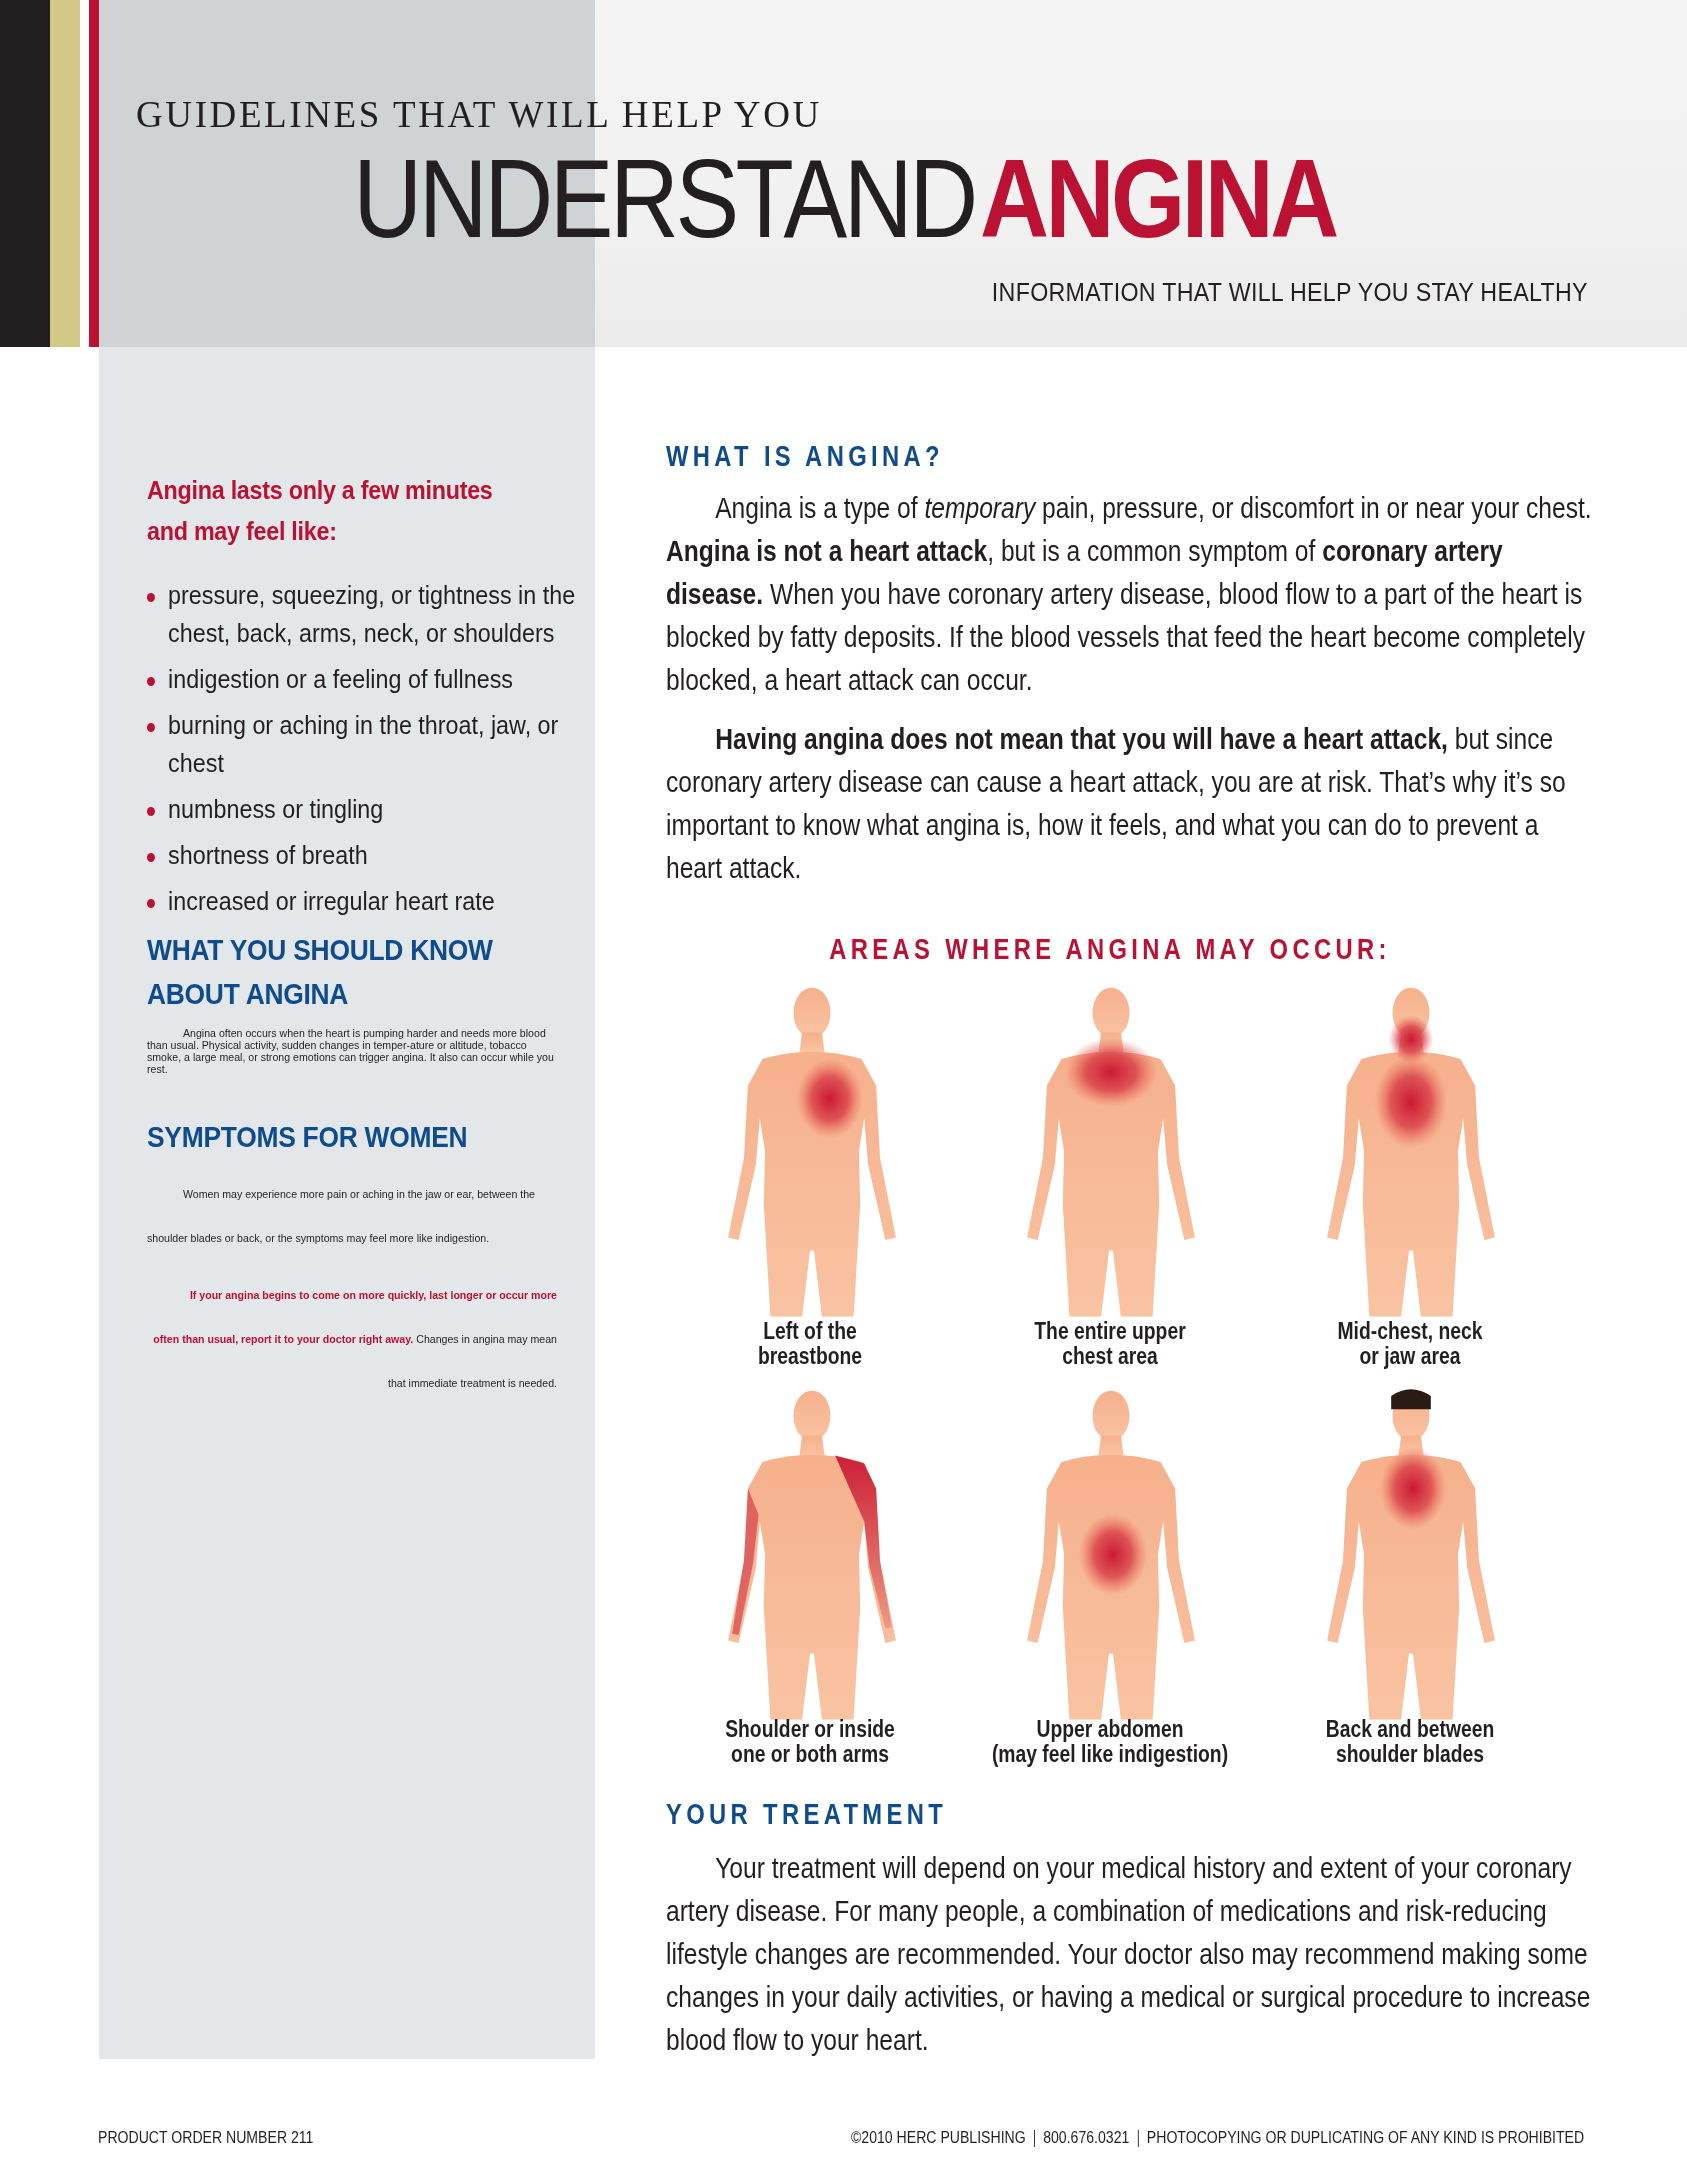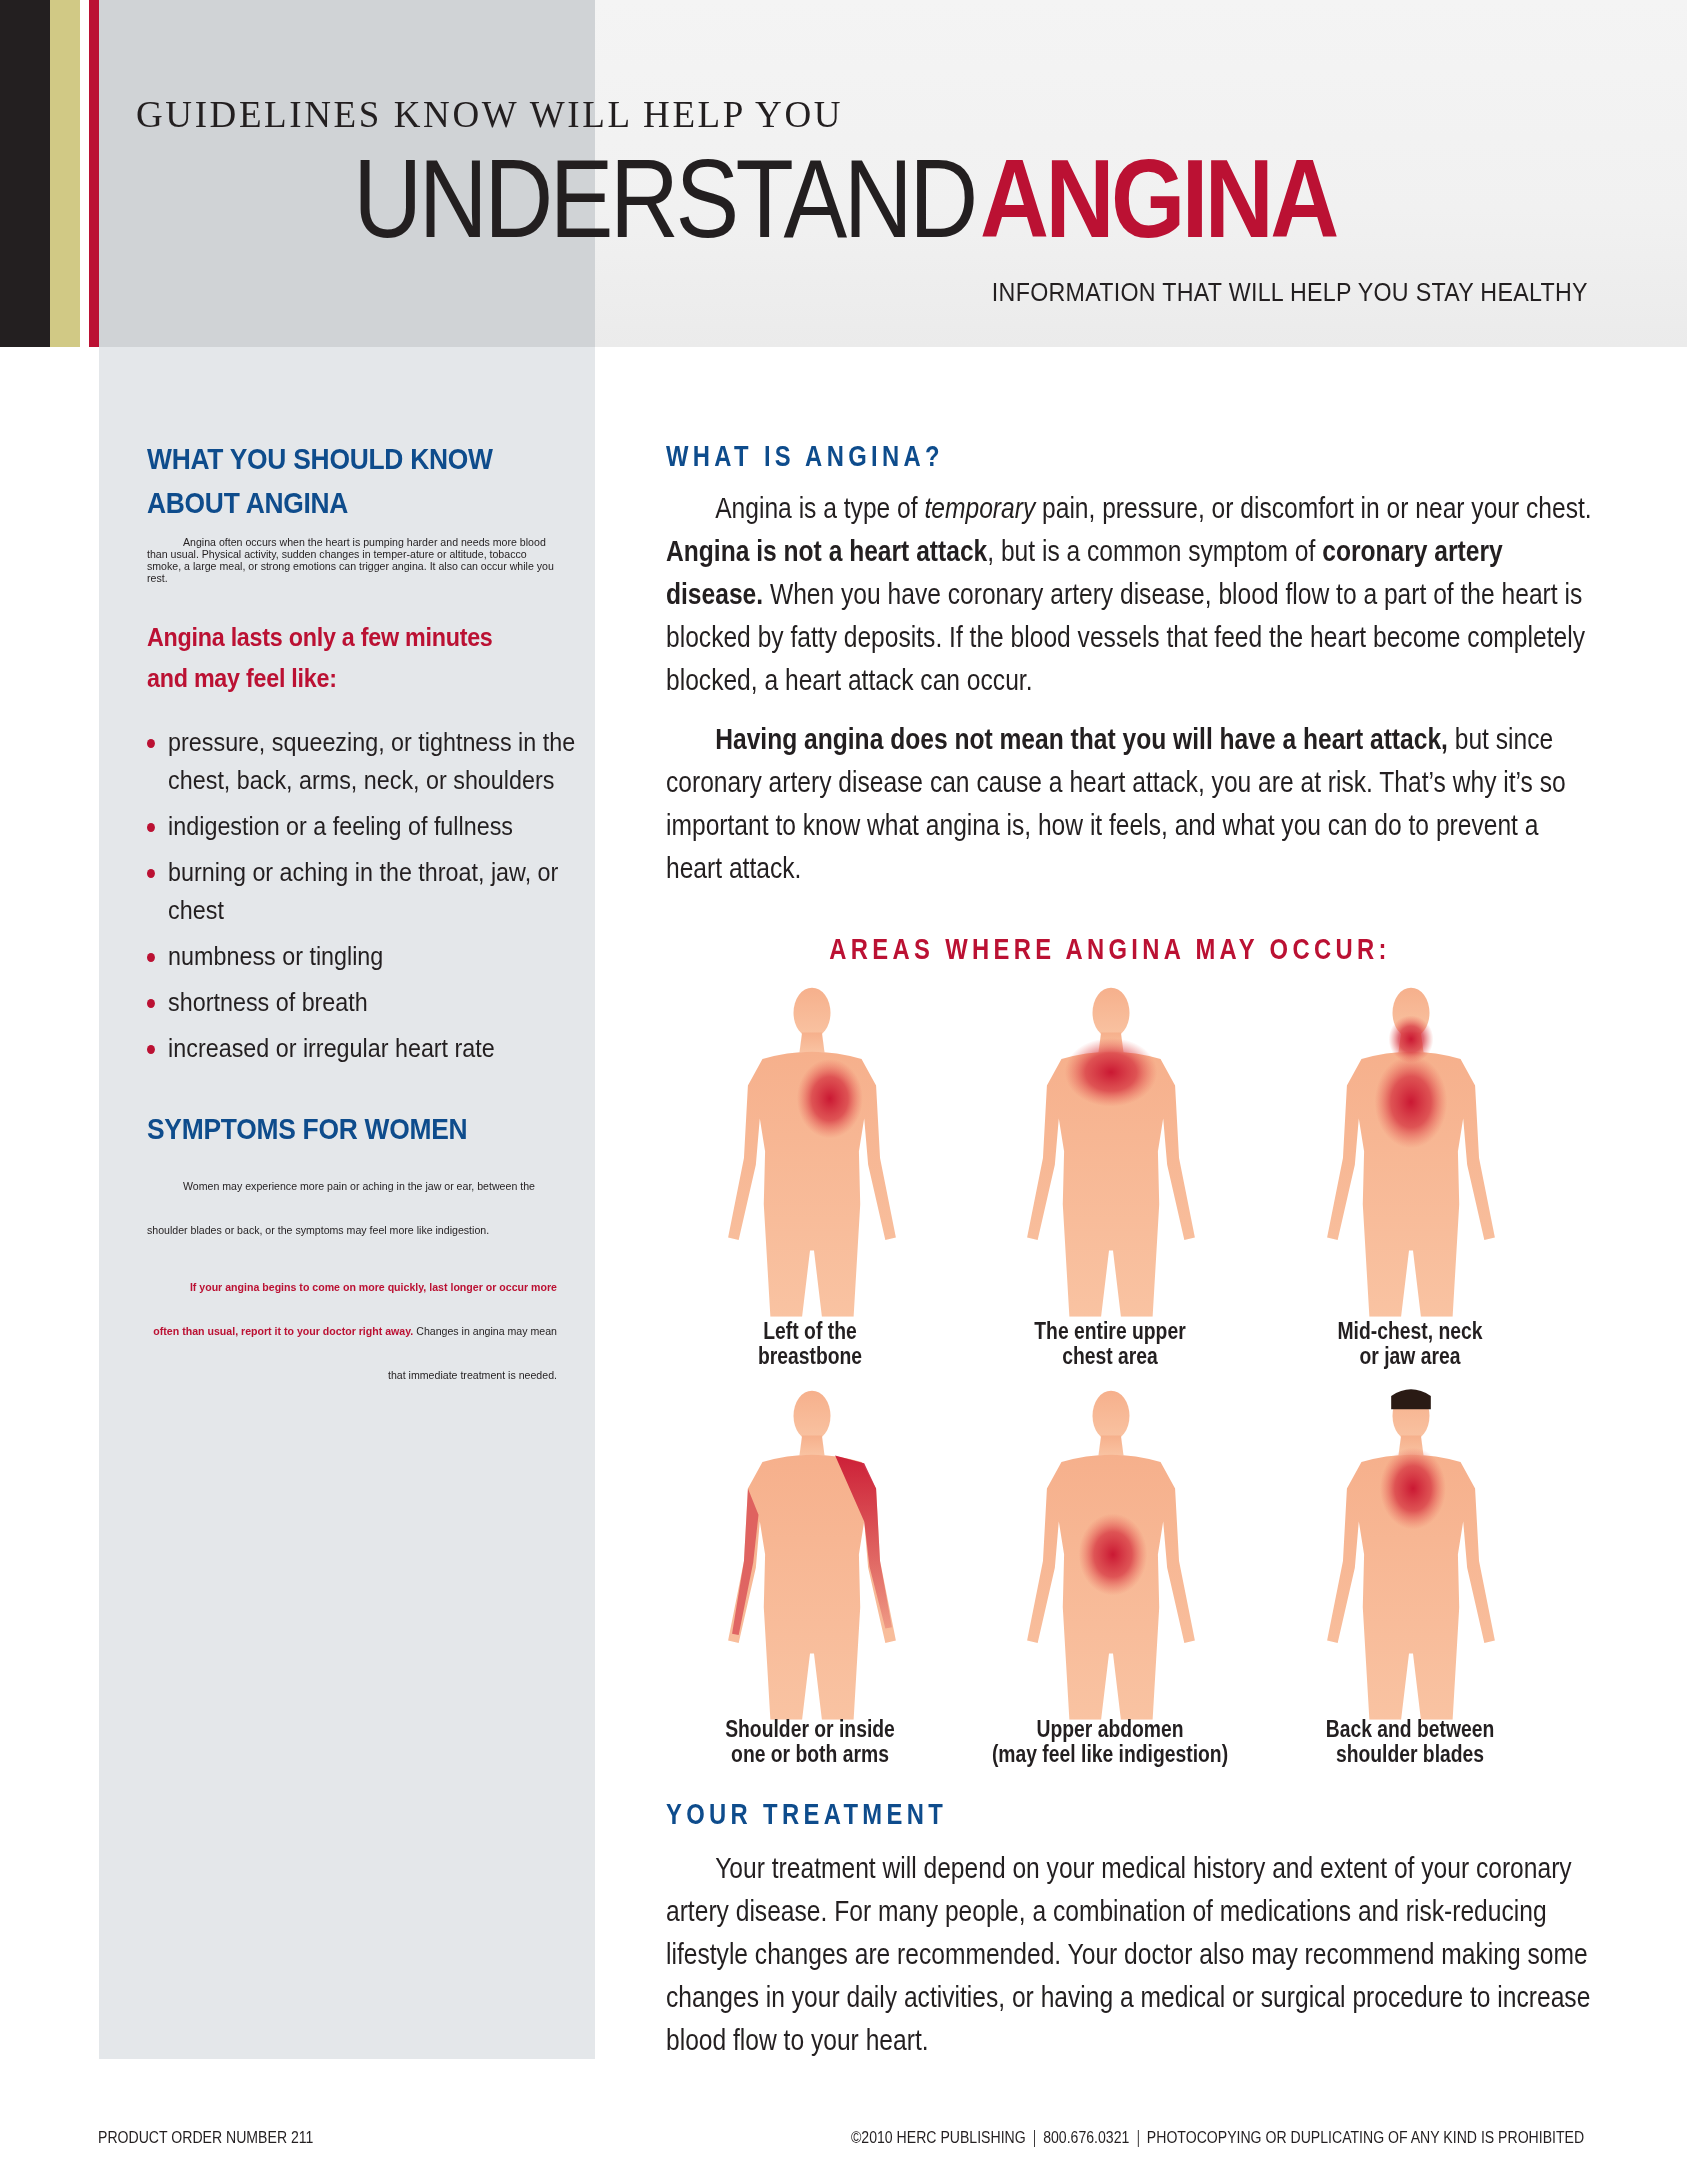--- a/index.html
+++ b/index.html
@@ -51,46 +51,46 @@
 </style>
 </head>
 <body>
 
 <div class="abs stripe-black"></div>
 <div class="abs stripe-gold"></div>
 <div class="abs stripe-red"></div>
 <div class="abs header-gray"></div>
 <div class="abs header-light"></div>
 
-<div class="abs kicker">GUIDELINES KNOW WILL HELP YOU</div>
+<div class="abs kicker">GUIDELINES THAT WILL HELP YOU</div>
 <div class="abs title">
   <span class="t1">UNDERSTAND</span>
   <span class="t2">ANGINA</span>
 </div>
 <div class="abs subtitle">INFORMATION THAT WILL HELP YOU STAY HEALTHY</div>
 
 <div class="abs sidebar"></div>
 <div class="abs side-inner">
-  <div>
-    <div class="h-blue">WHAT YOU SHOULD KNOW</div>
-    <div class="h-blue">ABOUT ANGINA</div>
-    <p class="indent" style="margin-top:10.6px;">Angina often occurs when the heart is pumping harder and needs more blood than usual. Physical activity, sudden changes in temper-ature or altitude, tobacco smoke, a large meal, or strong emotions can trigger angina. It also can occur while you rest.</p>
-  </div>
-
   <div style="margin-top:33px;">
     <div class="h-blue" style="color:#bb1133; font-size:26.5px; line-height:41px;">Angina lasts only a few minutes</div>
     <div class="h-blue" style="color:#bb1133; font-size:26.5px; line-height:41px;">and may feel like:</div>
     <ul class="bullets" id="bullet-list" style="margin-top:24px;">
       <li><span class="dot"></span><span>pressure, squeezing, or tightness in the chest, back, arms, neck, or shoulders</span></li>
       <li><span class="dot"></span><span>indigestion or a feeling of fullness</span></li>
       <li><span class="dot"></span><span>burning or aching in the throat, jaw, or chest</span></li>
       <li><span class="dot"></span><span>numbness or tingling</span></li>
       <li><span class="dot"></span><span>shortness of breath</span></li>
       <li><span class="dot"></span><span>increased or irregular heart rate</span></li>
     </ul>
+  </div>
+
+  <div>
+    <div class="h-blue">WHAT YOU SHOULD KNOW</div>
+    <div class="h-blue">ABOUT ANGINA</div>
+    <p class="indent" style="margin-top:10.6px;">Angina often occurs when the heart is pumping harder and needs more blood than usual. Physical activity, sudden changes in temper-ature or altitude, tobacco smoke, a large meal, or strong emotions can trigger angina. It also can occur while you rest.</p>
   </div>
 
   <div style="margin-top:40px;">
     <div class="h-blue">SYMPTOMS FOR WOMEN</div>
     <p class="indent" style="margin-top:13.2px; line-height:44px;">Women may experience more pain or aching in the jaw or ear, between the shoulder blades or back, or the symptoms may feel more like indigestion.</p>
     <p class="indent" style="margin-top:13.2px; line-height:44px;text-align:right;"><span class="red-bold">If your angina begins to come on more quickly, last longer or occur more often than usual, report it to your doctor right away.</span><span> Changes in angina may mean that immediate treatment is needed.</span></p>
   </div>
 </div>
 
 <div class="abs main">

